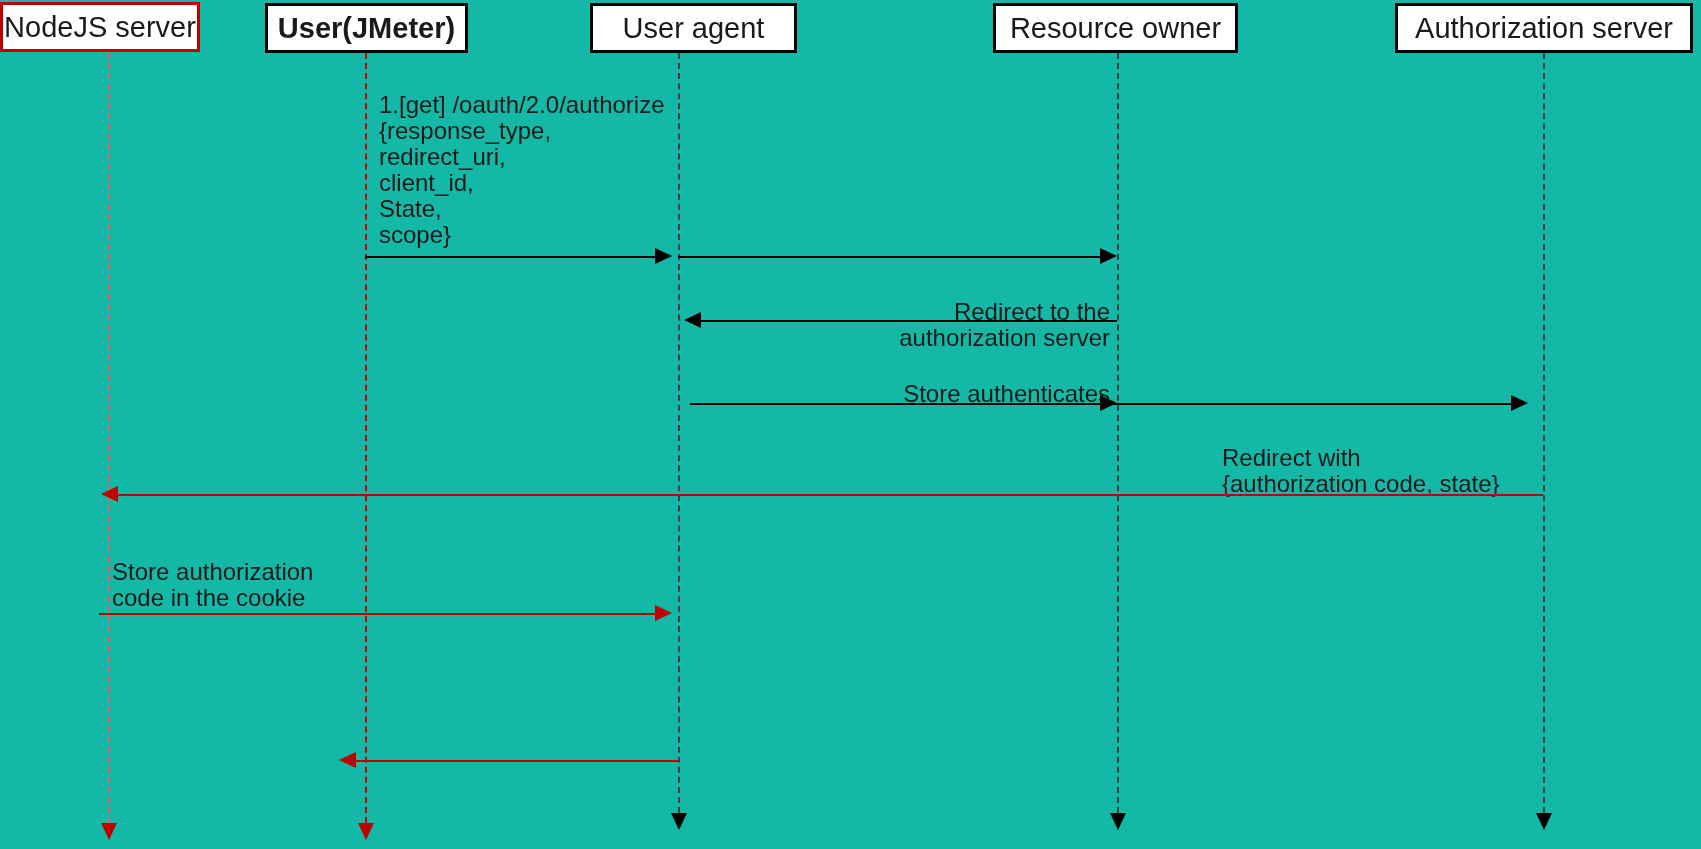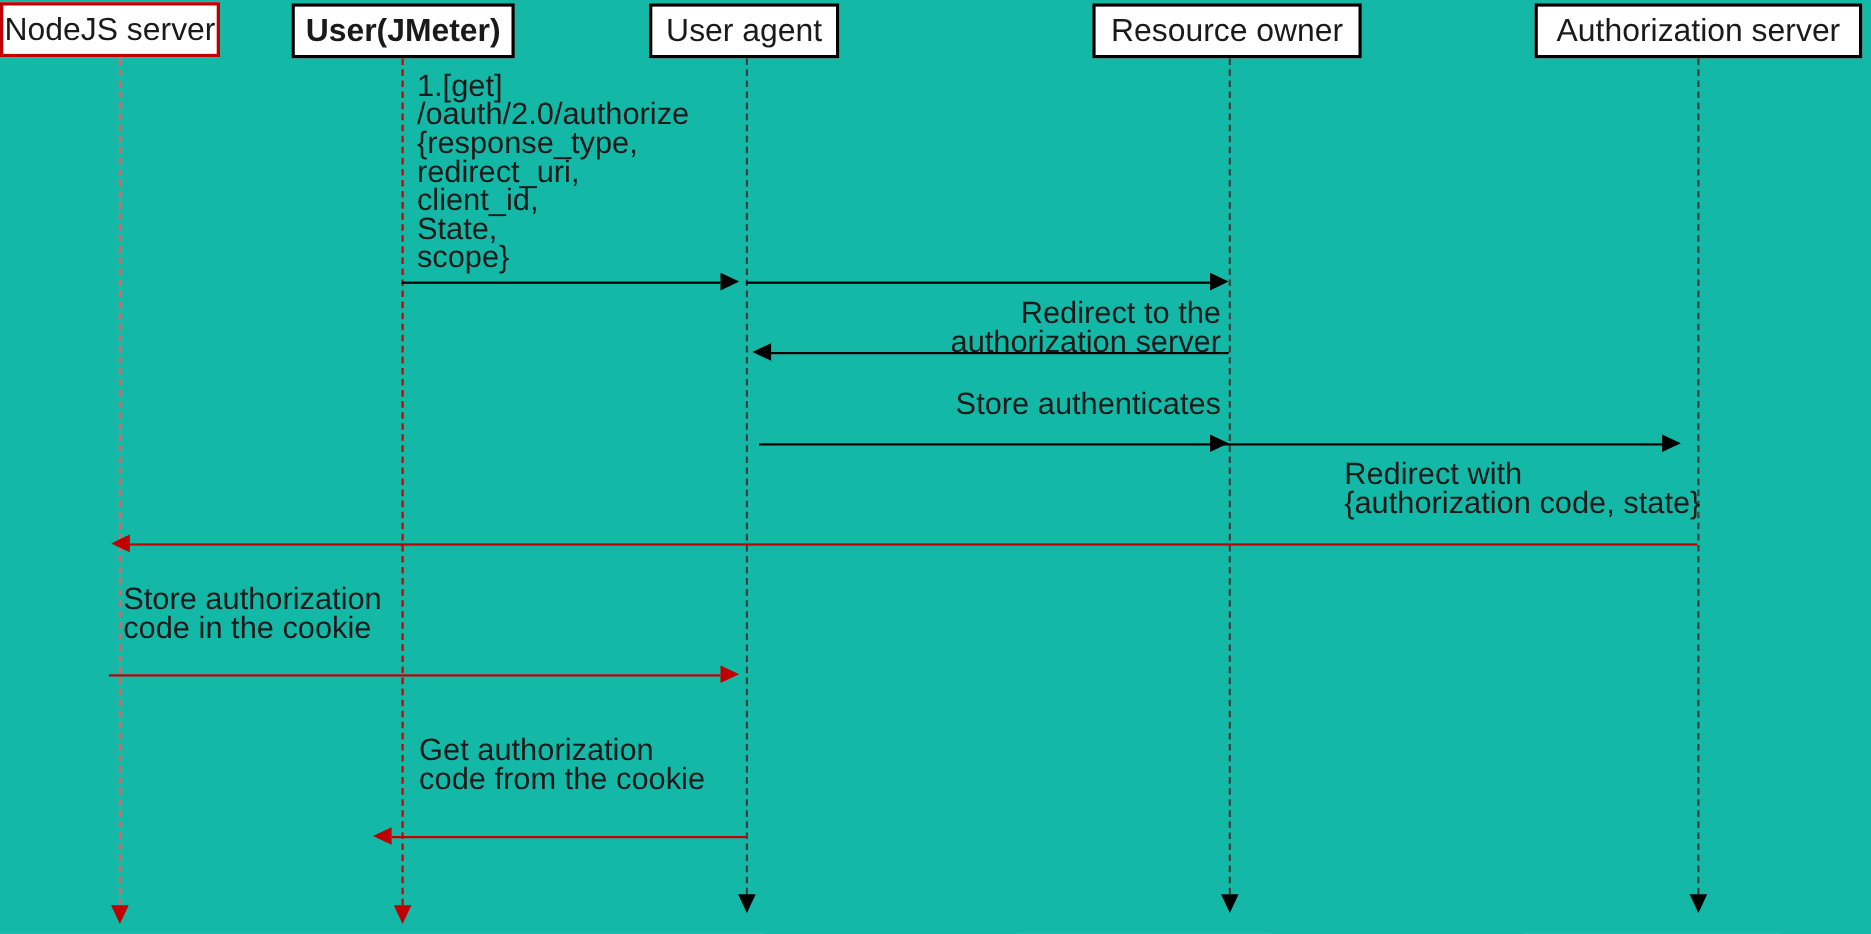--- a/index.html
+++ b/index.html
@@ -19,37 +19,37 @@
   .ahead{position:absolute;width:0;height:0;}
   .ahead.right{border-top:8px solid transparent;border-bottom:8px solid transparent;}
   .ahead.left{border-top:8px solid transparent;border-bottom:8px solid transparent;}
   .ahead.down{border-left:8px solid transparent;border-right:8px solid transparent;}
   .ahead.right.black{border-left:17px solid #000000;}
   .ahead.left.black{border-right:17px solid #000000;}
   .ahead.right.red{border-left:17px solid #c00000;}
   .ahead.left.red{border-right:17px solid #c00000;}
   .ahead.down.black{border-top:17px solid #000000;}
   .ahead.down.red{border-top:17px solid #c00000;}
-  .note{position:absolute;font-size:28px;line-height:26px;color:#1a1a1a;white-space:pre-line;}
+  .note{position:absolute;font-size:24px;line-height:26px;color:#1a1a1a;white-space:pre-line;margin-top:27px;}
   .note.center{text-align:right;}
 </style>
 </head>
 <body>
 
 <div id="canvas">
 
   <div class="lifebox red" style="left:0px;top:2px;width:200px;height:50px;">
     <span class="lbl">NodeJS server</span>
   </div>
 
   <div class="lifebox black" style="left:265px;top:3px;width:203px;height:50px;font-weight:bold;">
     <span class="lbl">User(JMeter)</span>
   </div>
 
-  <div class="lifebox black" style="left:590px;top:3px;width:173px;height:50px;">
+  <div class="lifebox black" style="left:590px;top:3px;width:207px;height:50px;">
     <span class="lbl">User agent</span>
   </div>
 
   <div class="lifebox black" style="left:993px;top:3px;width:245px;height:50px;">
     <span class="lbl">Resource owner</span>
   </div>
 
   <div class="lifebox black" style="left:1395px;top:3px;width:298px;height:50px;">
     <span class="lbl">Authorization server</span>
   </div>
@@ -94,18 +94,16 @@
   <div class="note" style="left:1222px;top:418px;width:330px;">Redirect with
 {authorization code, state}</div>
   <div class="msgline red" style="left:118px;top:494px;width:1425px;"></div>
   <div class="ahead left red" style="left:101px;top:486px;"></div>
 
   <div class="note" style="left:112px;top:532px;width:330px;">Store authorization
 code in the cookie</div>
   <div class="msgline red" style="left:99px;top:613px;width:556px;"></div>
   <div class="ahead right red" style="left:655px;top:605px;"></div>
 
-  <div class="note" style="left:381px;top:669px;width:340px;">Get authorization
-code from the cookie</div>
   <div class="msgline red" style="left:356px;top:760px;width:322px;"></div>
   <div class="ahead left red" style="left:339px;top:752px;"></div>
 
 </div>
 
 </body></html>

